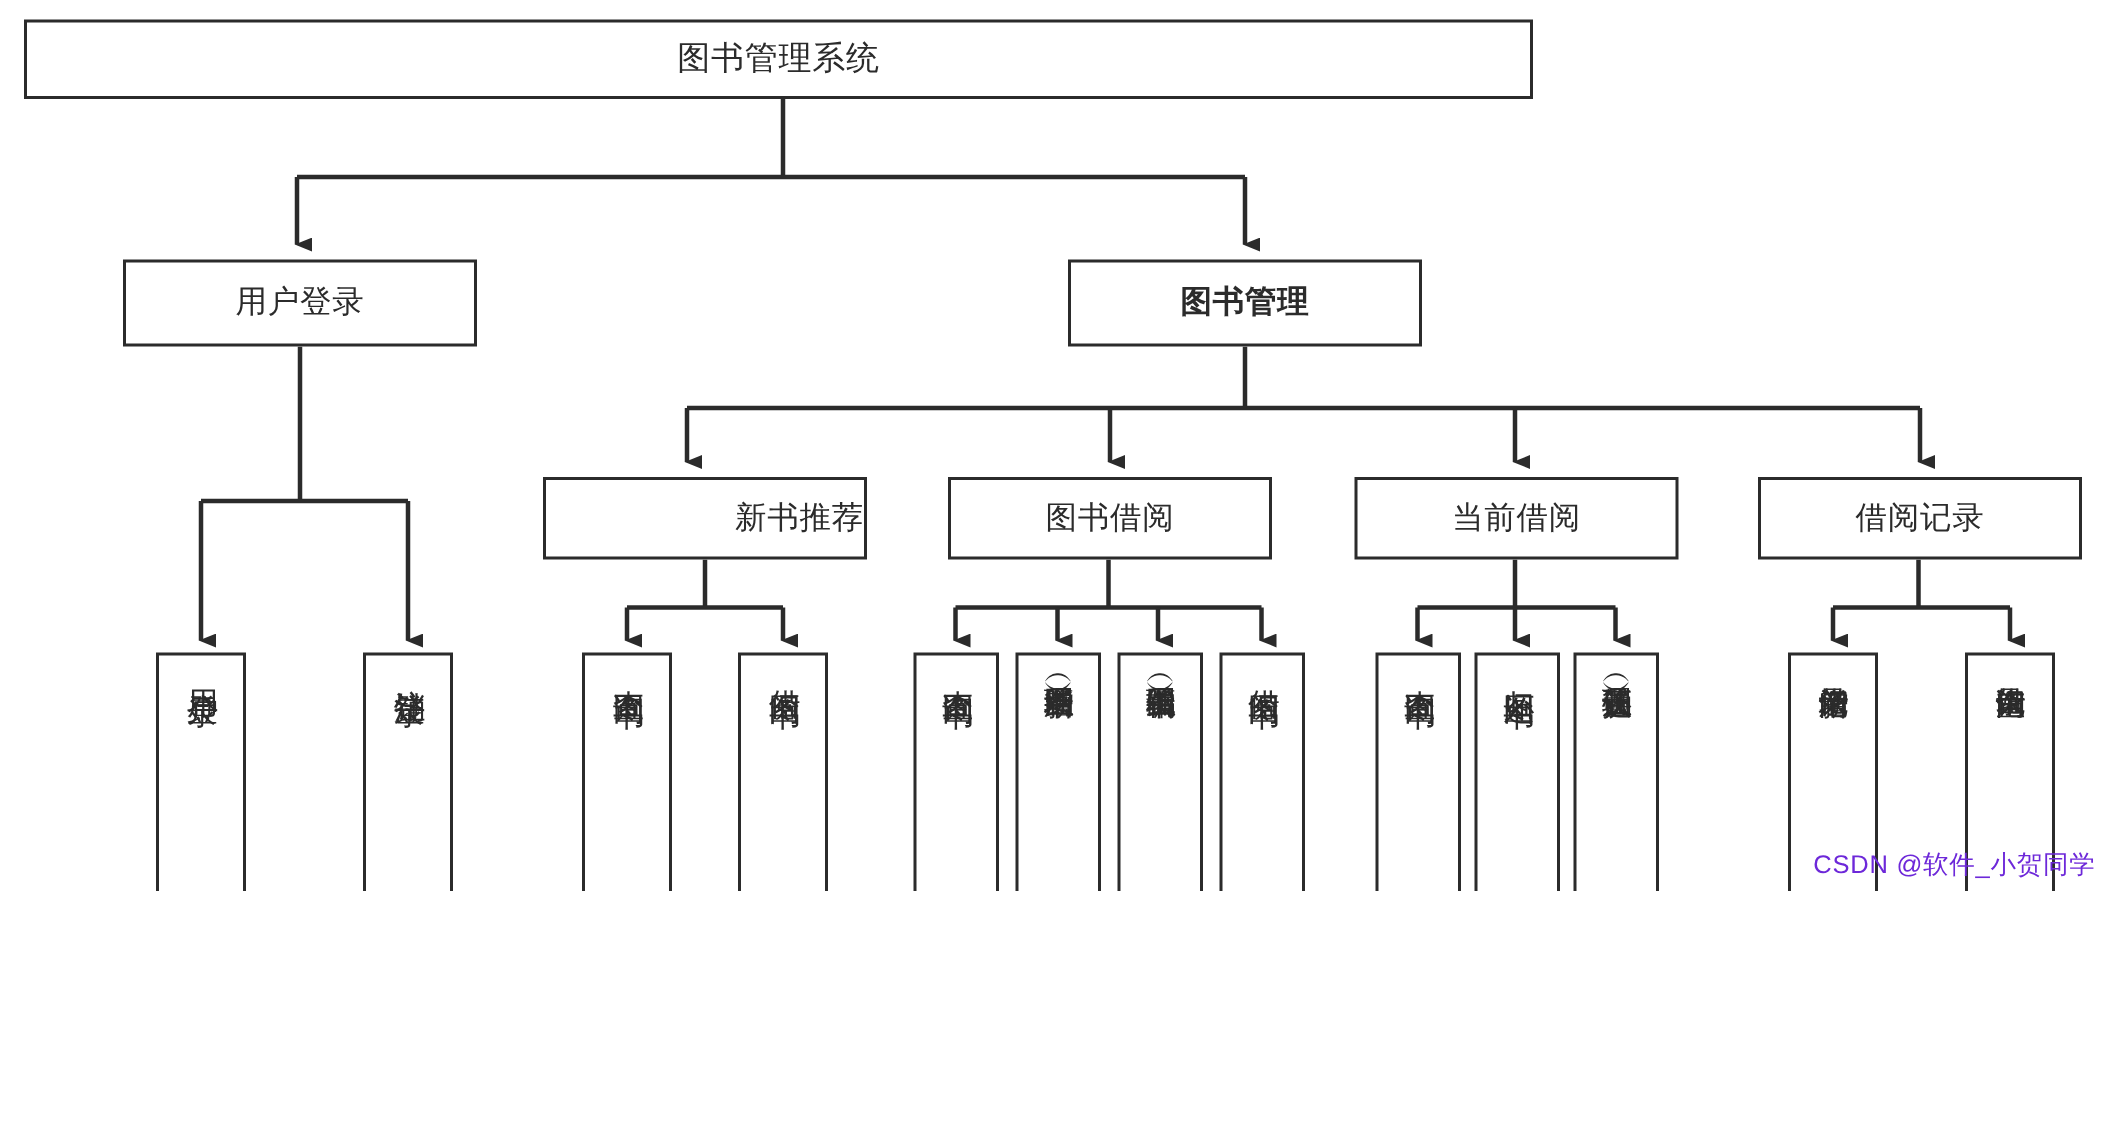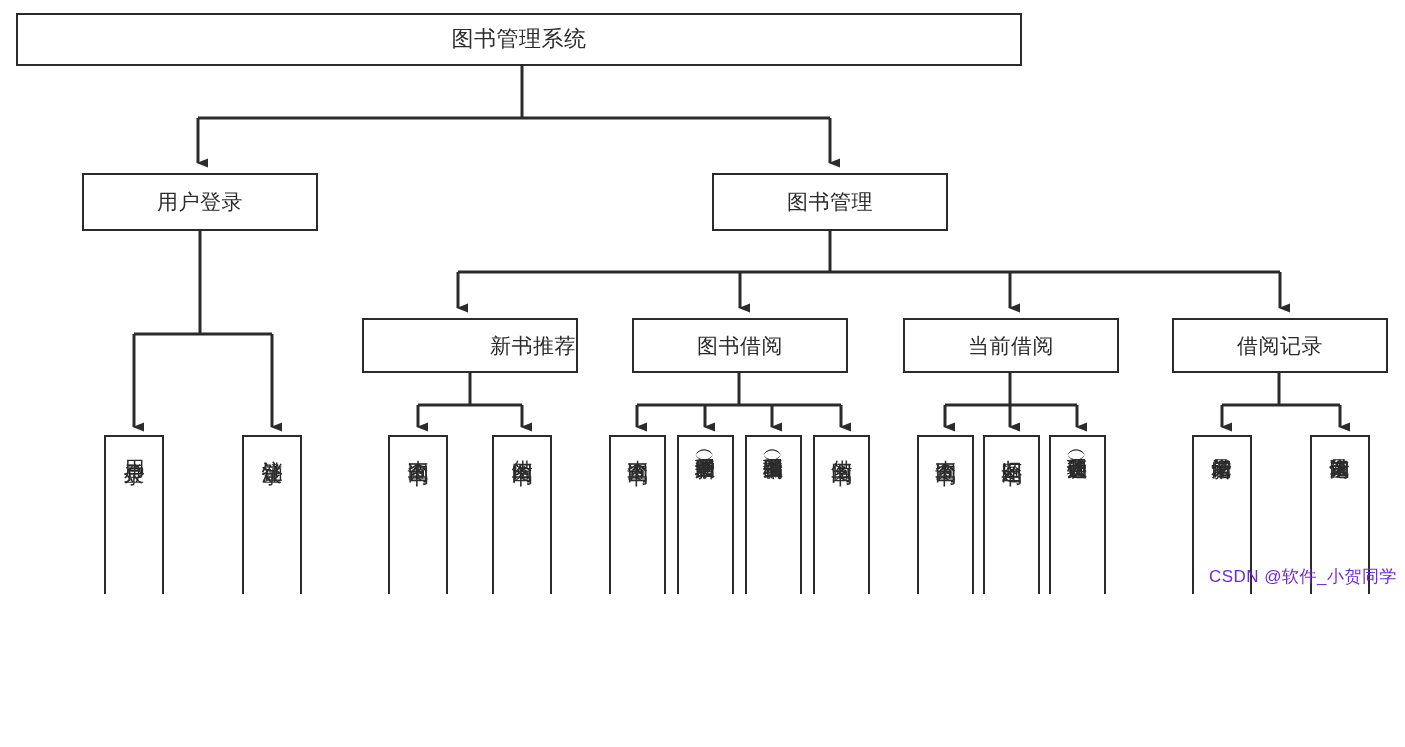--- a/index.html
+++ b/index.html
@@ -134,21 +134,21 @@
   </svg>
 
   <div class="node root" style="left:16px; top:13px; width:1006px; height:53px;">
     <span class="label">图书管理系统</span>
   </div>
 
   <div class="node" style="left:82px; top:173px; width:236px; height:58px;">
     <span class="label">用户登录</span>
   </div>
 
-  <div class="node" style="left:712px; top:173px; width:236px; height:58px;">
+  <div class="node" style="left:712px; top:173px; width:236px; height:58px;font-weight:bold;">
     <span class="label">图书管理</span>
   </div>
 
   <div class="node" style="left:362px; top:318px; width:216px; height:55px;justify-content:flex-end;">
     <span class="label">新书推荐</span>
   </div>
 
   <div class="node" style="left:632px; top:318px; width:216px; height:55px;">
     <span class="label">图书借阅</span>
   </div>

